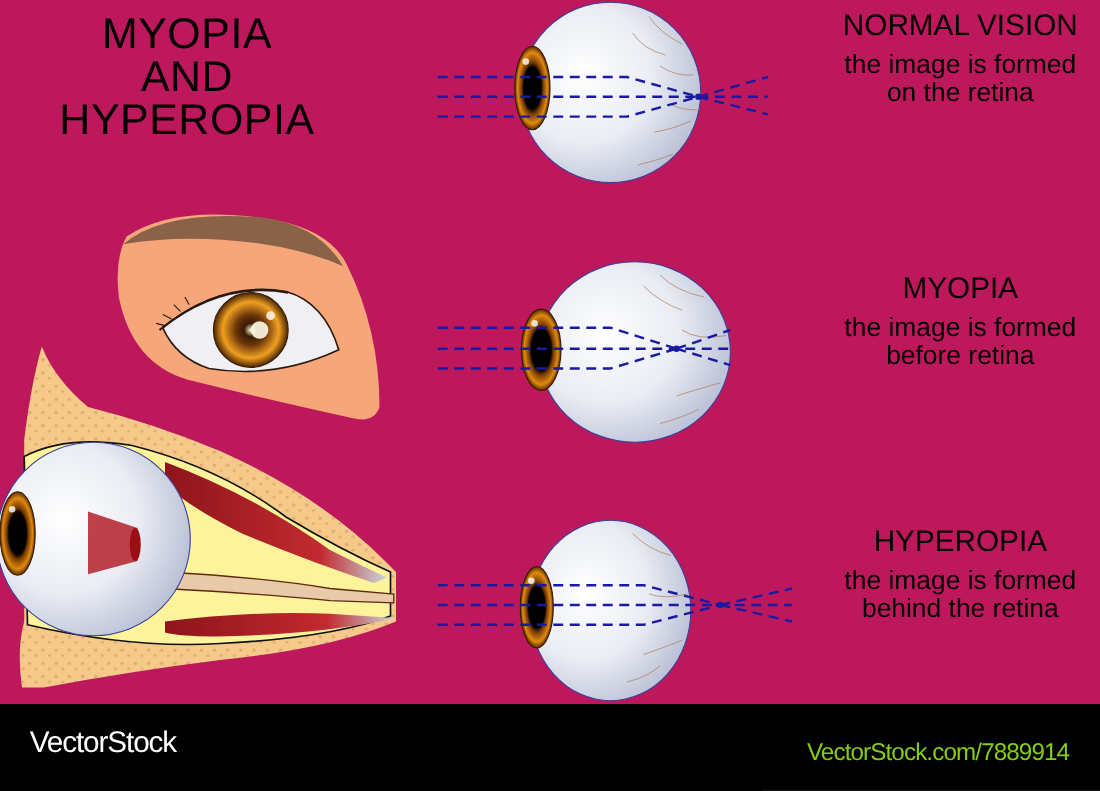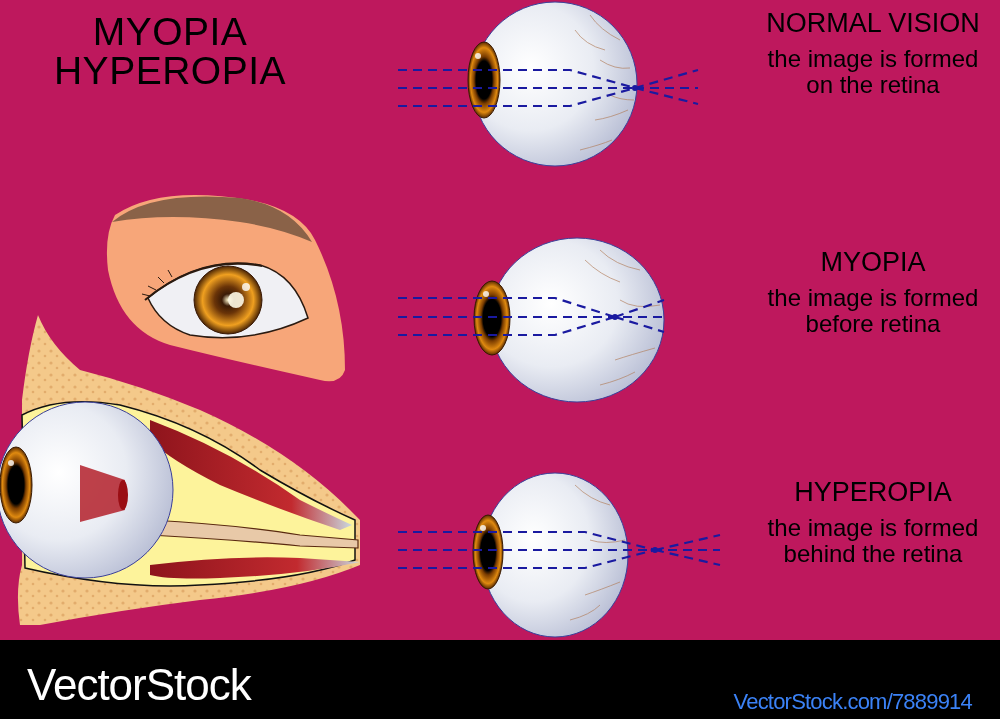--- a/index.html
+++ b/index.html
@@ -16,34 +16,35 @@
     .label-block {
       position: absolute; left: 742px; width: 262px; text-align: center;
     }
     .label-block .heading { font-size: 27px; line-height: 30px; display: block; }
     .label-block .desc { font-size: 24px; line-height: 26px; display: block; margin-top: 8px; }
     .illus { position: absolute; left: 0; top: 0; }
     .footer {
       position: absolute; left: 0; top: 640px; width: 1000px; height: 79px; background: #000;
     }
     .footer .brand {
-      position: absolute; left: 27px; top: 20px; color: #fff; font-size: 44px;
+      position: absolute; left: 27px; top: 20px; color: #fff; font-size: 27px;
       letter-spacing: -1px;
     }
     .footer .url {
-      position: absolute; right: 28px; top: 31px; color: #3b82f6; font-size: 22px; letter-spacing: -0.8px; margin-top: 18px;
+      position: absolute; right: 28px; top: 31px; color: #84cc16; font-size: 22px; letter-spacing: -0.8px;
     }
   </style>
 </head>
 <body>
 
 <div class="canvas">
 
   <div class="title">
     <span>MYOPIA</span>
+    <span>AND</span>
     <span>HYPEROPIA</span>
   </div>
 
   <svg class="illus" width="1000" height="640" viewBox="0 0 1000 640">
     <defs>
       <radialGradient id="scleraGrad" cx="0.35" cy="0.4" r="0.7">
         <stop offset="0" stop-color="#ffffff"></stop>
         <stop offset="0.55" stop-color="#e9ecf3"></stop>
         <stop offset="1" stop-color="#b7bdd4"></stop>
       </radialGradient>

